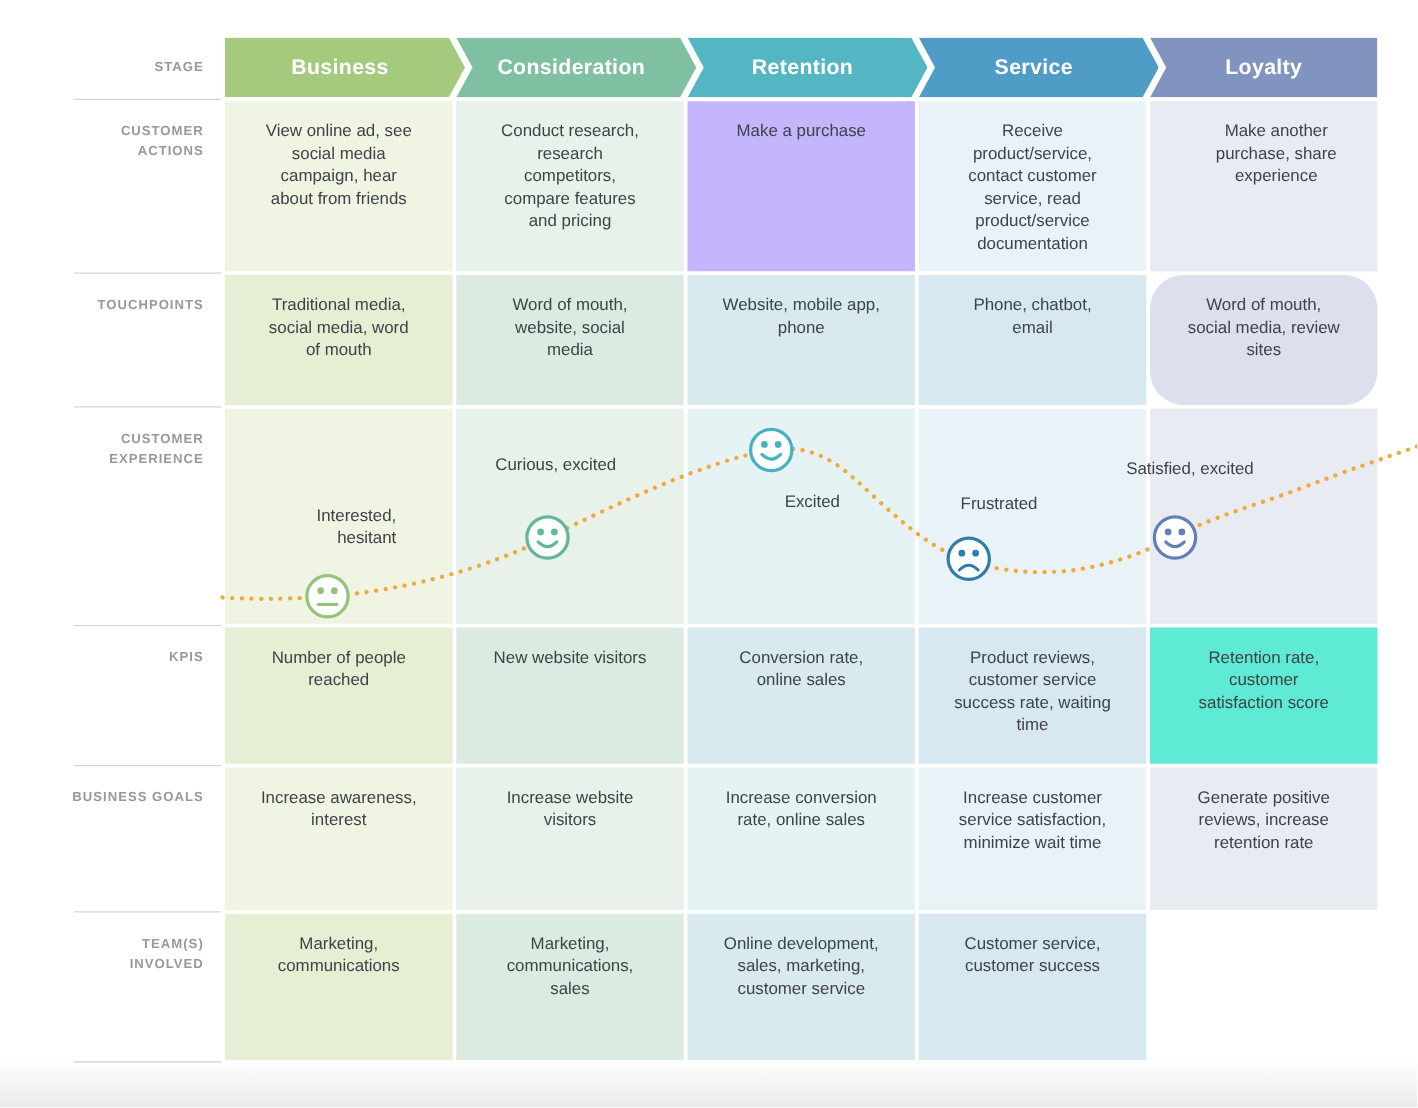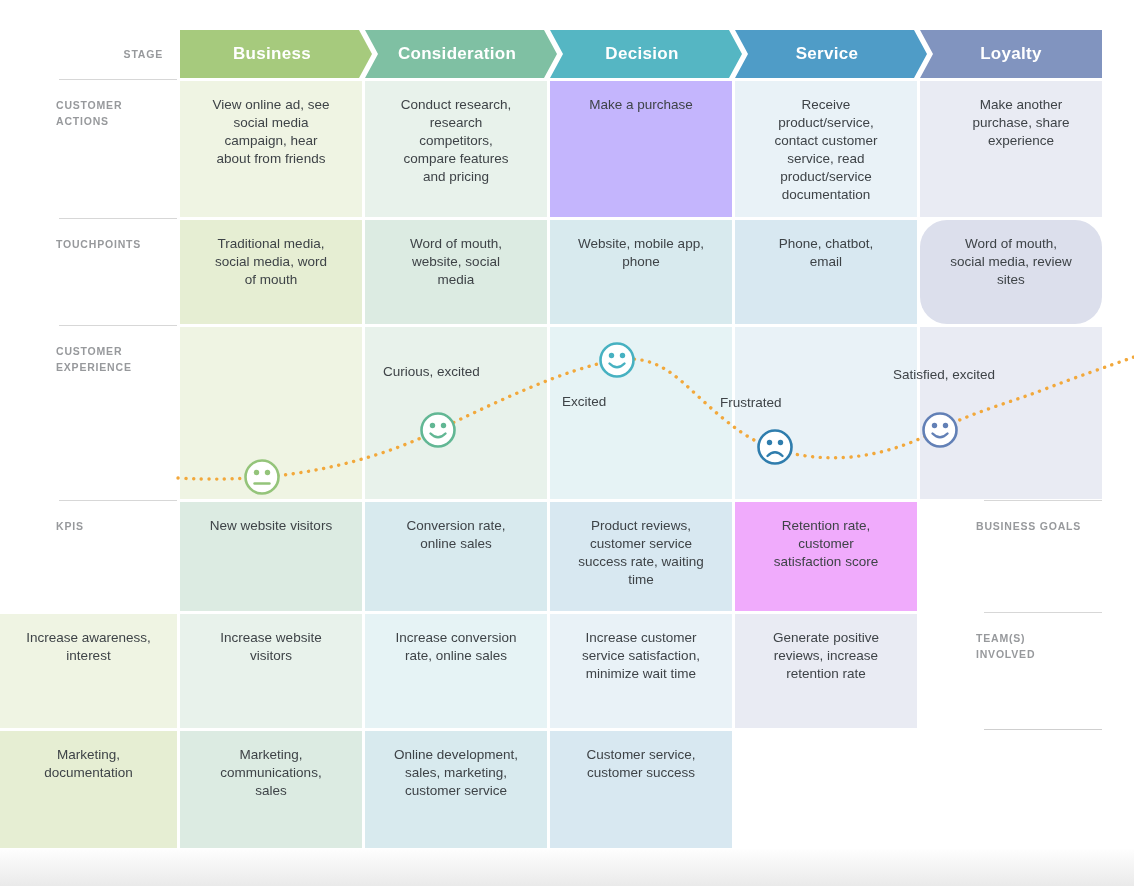--- a/index.html
+++ b/index.html
@@ -18,21 +18,21 @@
     display: grid;
     grid-template-columns: 177px repeat(5, 182px);
     grid-template-rows: 48px 136px 104px 172px 109px 114px 117px;
     column-gap: 3px;
     row-gap: 3px;
     z-index: 1;
   }
   .gutter {
     position: relative;
     padding: 16px 14px 0 56px;
-    text-align: left;
+    text-align: right;
     font-size: 10.5px;
     font-weight: bold;
     letter-spacing: 0.8px;
     text-transform: uppercase;
     color: #97999c;
     line-height: 1.55;
   }
   .gutter.line-top::before {
     content:""; position:absolute; top:-2px; right:0;
     width:118px; height:1px; background:#d7d7d7;
@@ -81,21 +81,21 @@
     position: absolute;
     left: 0; top: 0;
     width: 1134px; height: 886px;
     pointer-events: none;
     z-index: 5;
   }
   .exp-label {
     position: absolute;
     width: 160px;
     transform: translate(-50%, -50%);
-    text-align: left;
+    text-align: right;
     font-size: 13.5px;
     line-height: 1.35;
     color: #3e4347;
     z-index: 6;
   }
   .exp-label .narrow { max-width:110px; margin:0 auto; }
   .bottom-fade {
     position: absolute;
     left: 0; right: 0;
     top: 849px; bottom: 0;
@@ -113,21 +113,21 @@
   <div class="grid">
 
     <div class="gutter stage-label">Stage</div>
     <div class="stage-header first" style="background: rgb(166, 202, 125);">
         <span>Business</span>
       </div>
     <div class="stage-header" style="background: rgb(127, 192, 163);">
         <span>Consideration</span>
       </div>
     <div class="stage-header" style="background: rgb(85, 182, 195);">
-        <span>Decision</span>
+        <span>Retention</span>
       </div>
     <div class="stage-header" style="background: rgb(79, 156, 199);">
         <span>Service</span>
       </div>
     <div class="stage-header last" style="background: rgb(129, 148, 191);">
         <span>Loyalty</span>
       </div>
 
     <div class="gutter line-top">Customer Actions</div>
     <div class="cell" style="background: rgb(239, 244, 227);">
@@ -164,30 +164,33 @@
       </div>
 
     <div class="gutter line-top">Customer Experience</div>
     <div class="cell" style="background: rgb(239, 244, 227);"></div>
     <div class="cell" style="background: rgb(232, 242, 235);"></div>
     <div class="cell" style="background: rgb(230, 243, 245);"></div>
     <div class="cell" style="background: rgb(233, 242, 247);"></div>
     <div class="cell" style="background: rgb(233, 235, 243);"></div>
 
     <div class="gutter line-top">KPIs</div>
+    <div class="cell" style="background: rgb(230, 238, 211);">
+        <div class="inner">Number of people reached</div>
+      </div>
     <div class="cell" style="background: rgb(220, 235, 226);">
         <div class="inner">New website visitors</div>
       </div>
     <div class="cell" style="background: rgb(216, 234, 238); text-align: center;">
         <div class="inner">Conversion rate, online sales</div>
       </div>
     <div class="cell" style="background: rgb(216, 232, 241);">
         <div class="inner">Product reviews, customer service success rate, waiting time</div>
       </div>
-    <div class="cell" style="background: #f0abfc;">
+    <div class="cell" style="background: #5eead4;">
         <div class="inner">Retention rate, customer satisfaction score</div>
       </div>
 
     <div class="gutter line-top">Business Goals</div>
     <div class="cell" style="background: rgb(239, 244, 227);">
         <div class="inner">Increase awareness, interest</div>
       </div>
     <div class="cell" style="background: rgb(232, 242, 235);">
         <div class="inner">Increase website visitors</div>
       </div>
@@ -196,33 +199,36 @@
       </div>
     <div class="cell" style="background: rgb(233, 242, 247);">
         <div class="inner">Increase customer service satisfaction, minimize wait time</div>
       </div>
     <div class="cell" style="background: rgb(233, 235, 243);">
         <div class="inner">Generate positive reviews, increase retention rate</div>
       </div>
 
     <div class="gutter line-top line-bottom">Team(s) Involved</div>
     <div class="cell" style="background: rgb(230, 238, 211);">
-        <div class="inner">Marketing, documentation</div>
+        <div class="inner">Marketing, communications</div>
       </div>
     <div class="cell" style="background: rgb(220, 235, 226);">
         <div class="inner">Marketing, communications, sales</div>
       </div>
     <div class="cell" style="background: rgb(216, 234, 238);">
         <div class="inner">Online development, sales, marketing, customer service</div>
       </div>
     <div class="cell" style="background: rgb(216, 232, 241);">
         <div class="inner">Customer service, customer success</div>
       </div>
   </div>
 
+  <div class="exp-label" style="left:262px; top:422px;">
+      <div class="narrow">Interested, hesitant</div>
+    </div>
   <div class="exp-label" style="left:438px; top:372px;">
       <div class="narrow">Curious, excited</div>
     </div>
   <div class="exp-label" style="left:617px; top:402px;">
       <div class="narrow">Excited</div>
     </div>
   <div class="exp-label" style="left:775px; top:403px;">
       <div class="narrow">Frustrated</div>
     </div>
   <div class="exp-label" style="left:948px; top:375px;">

